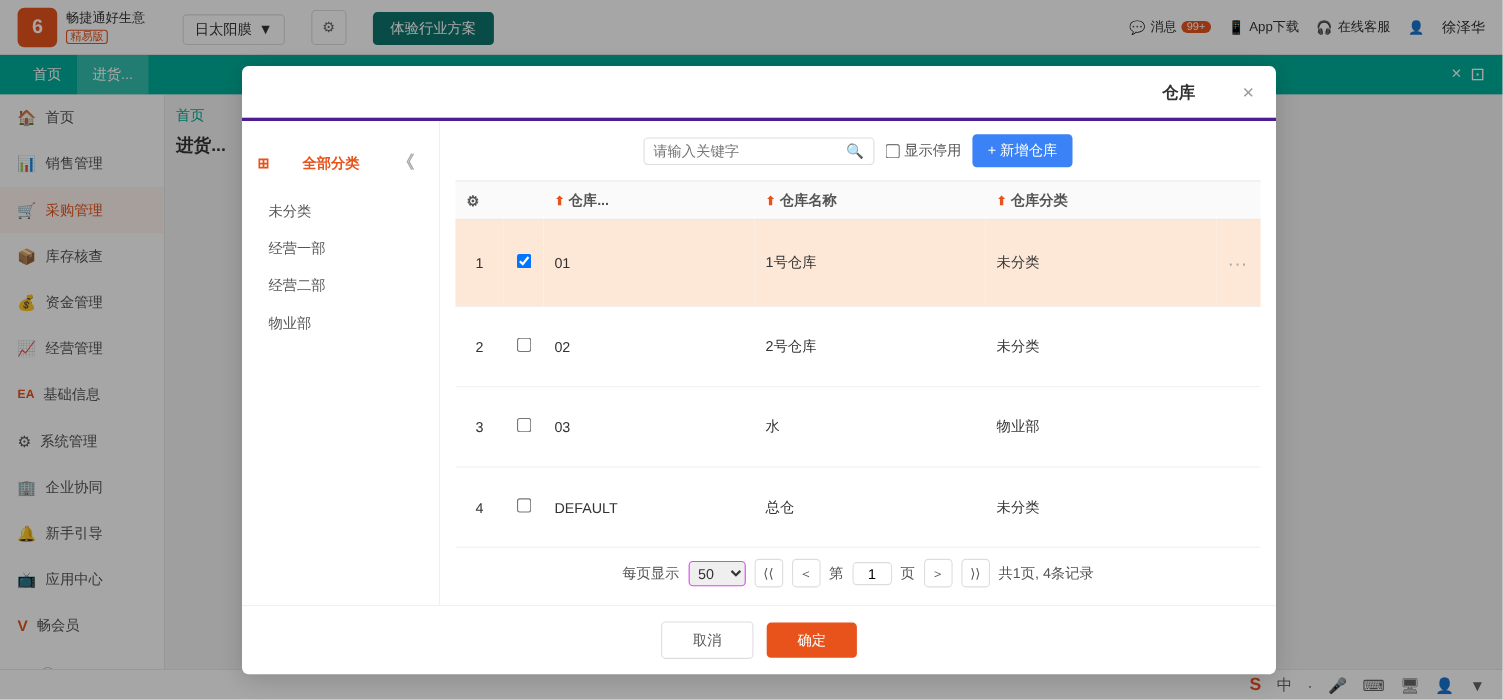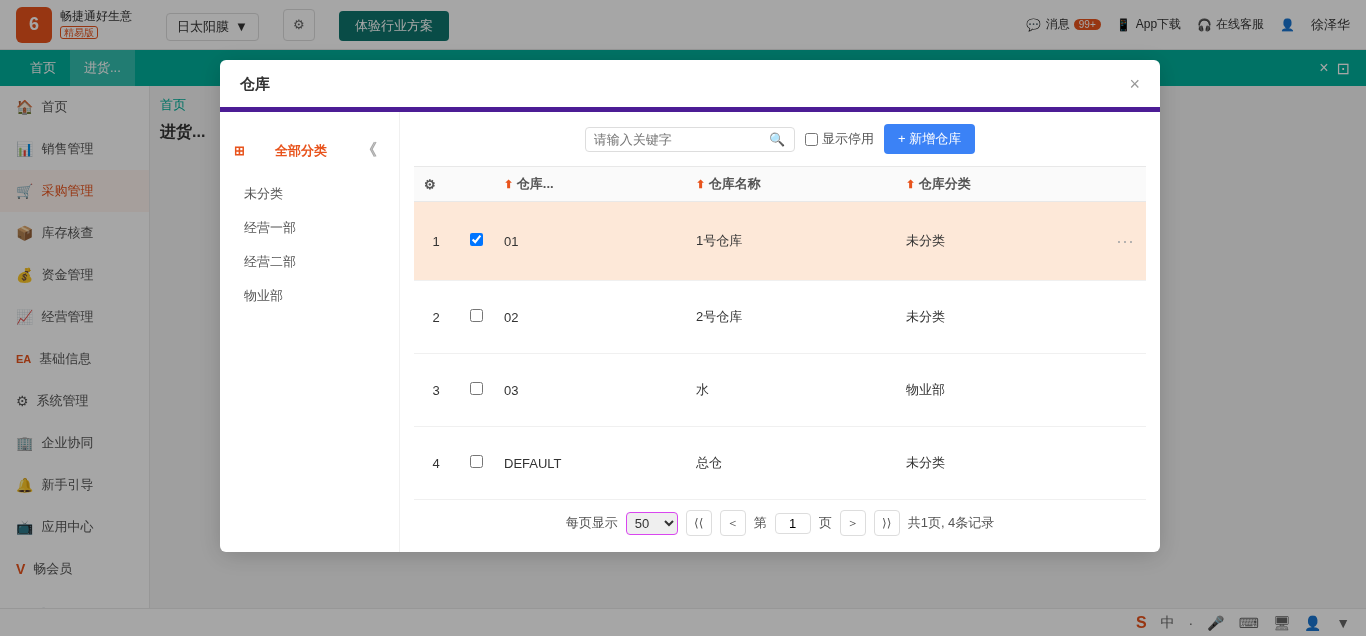--- a/index.html
+++ b/index.html
@@ -106,23 +106,23 @@
     
     .modal {
       position: fixed; top: 60px; left: 220px;
       width: 940px;
       background: #fff;
       border-radius: 6px;
       z-index: 200;
       box-shadow: 0 4px 24px rgba(0,0,0,0.18);
     }
     .modal-header {
-      display: flex; align-items: center; justify-content: space-between;
+      display: flex; align-items: center; justify-content: flex-end;
       padding: 14px 20px 12px;
-      border-bottom: 5px solid #4c1d95;
+      border-bottom: 3px solid #4c1d95;
       gap: 43px;
     }
     .modal-title { font-size: 15px; font-weight: bold; color: #333; }
     .modal-close { cursor: pointer; color: #999; font-size: 18px; }
     .modal-body { display: flex; min-height: 440px; }
 
     
     .cat-panel {
       width: 180px;
       border-right: 1px solid #f0f0f0;
@@ -479,20 +479,24 @@
         <span>第</span>
         <input class="page-input" value="1" style="">
         <span>页</span>
         <button class="page-btn">＞</button>
         <button class="page-btn">⟩⟩</button>
         <span>共1页, 4条记录</span>
       </div>
     </div>
   </div>
 
+  <div class="modal-footer">
+    <button class="cancel-btn">取消</button>
+    <button class="confirm-btn">确定</button>
+  </div>
 </div>
 
 <div class="bottom-bar">
   <div class="bottom-icons">
     <span class="bottom-icon" style="color:#e8531c;font-weight:bold;font-size:16px;">S</span>
     <span class="bottom-icon">中</span>
     <span class="bottom-icon">·</span>
     <span class="bottom-icon">🎤</span>
     <span class="bottom-icon">⌨</span>
     <span class="bottom-icon">🖥</span>

